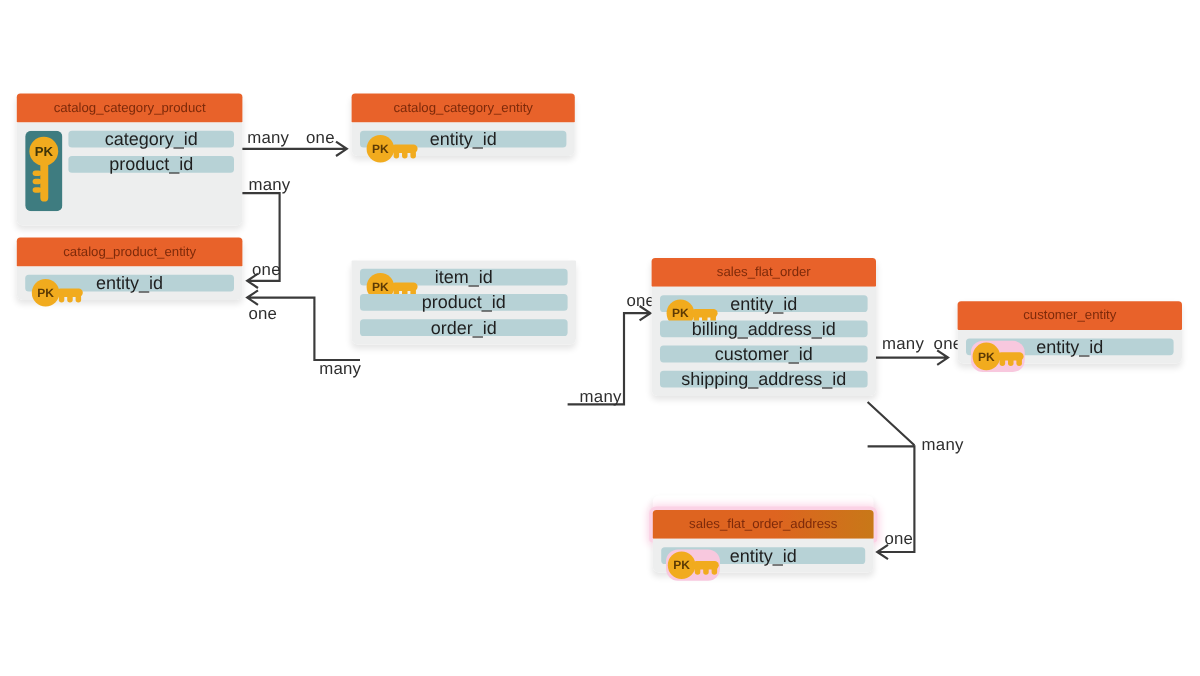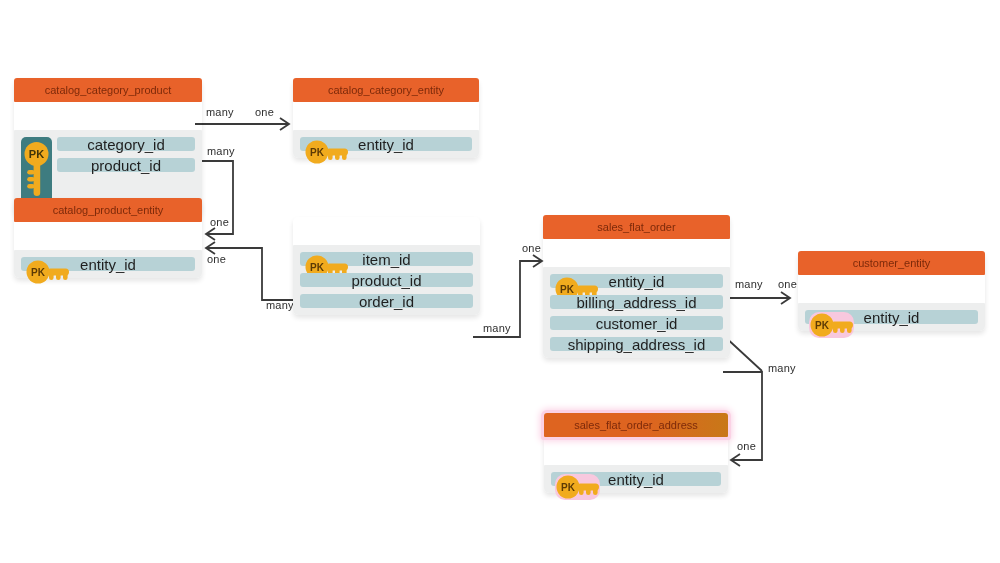--- a/index.html
+++ b/index.html
@@ -3,50 +3,51 @@
 <meta charset="utf-8">
 <style>
   html,body{margin:0;padding:0;background:#fff;}
   .canvas{
     position:relative;width:1000px;height:563px;background:#ffffff;
     font-family:"Liberation Sans",sans-serif;overflow:hidden;
   }
   .wires{position:absolute;left:0;top:0;pointer-events:none;}
   .wires path{stroke:#3a3a3a;stroke-width:1.8;fill:none;}
   .lbl{
-    position:absolute;font-size:11px;color:#2e2e2e;line-height:1;
+    position:absolute;font-size:14px;color:#2e2e2e;line-height:1;
     letter-spacing:.2px;white-space:nowrap;
   }
   .tbl{position:absolute;border-radius:5px;box-shadow:0 3px 5px rgba(0,0,0,.10);}
   .hd{
     height:24px;background:#E8622A;border-radius:3px 3px 1px 1px;
     color:#7D2A0A;font-size:11px;display:flex;align-items:center;justify-content:center;
   }
   .bd{
-    background:#EDEEEE;border-radius:1px 1px 5px 5px;padding:7px;display:flex;gap:5px;margin-top:28px;
+    background:#EDEEEE;border-radius:1px 1px 5px 5px;padding:7px;display:flex;gap:5px;
   }
   .rows{display:flex;flex-direction:column;gap:7px;flex:1;min-width:0;}
   .row{
     position:relative;height:14px;background:#B7D2D6;border-radius:3px;
     display:flex;align-items:center;justify-content:center;
     font-size:15px;color:#1f1f1f;white-space:nowrap;
   }
   .key{position:absolute;left:4px;top:1px;width:46px;height:28px;}
   .pk-vert{flex:0 0 31px;}
   
   .t0{left:14px;top:78px;width:188px;}
   .t1{left:293px;top:78px;width:186px;text-align:center;}
   .t2{left:14px;top:198px;width:188px;text-align:right;}
   .t3{left:293px;top:217px;width:187px;}
   .t4{left:543px;top:215px;width:187px;}
   .t5{left:798px;top:251px;width:187px;}
   .t6{left:544px;top:413px;width:184px;}
   .t6 .hd{
     background:linear-gradient(90deg,#DE6420 55%,#C87818);
     box-shadow:0 0 0 3px #FBD2E5, 0 0 7px 4px #FBD2E5;
+    margin-top:12px;
   }
   
   .L0a{left:206px;top:107px;} .L0b{left:255px;top:107px;}
   .L1a{left:207px;top:146px;} .L1b{left:210px;top:217px;}
   .L2a{left:266px;top:300px;} .L2b{left:207px;top:254px;}
   .L3a{left:483px;top:323px;} .L3b{left:522px;top:243px;}
   .L4a{left:735px;top:279px;} .L4b{left:778px;top:279px;}
   .L5a{left:768px;top:363px;} .L5b{left:737px;top:441px;}
 </style>
 </head>

